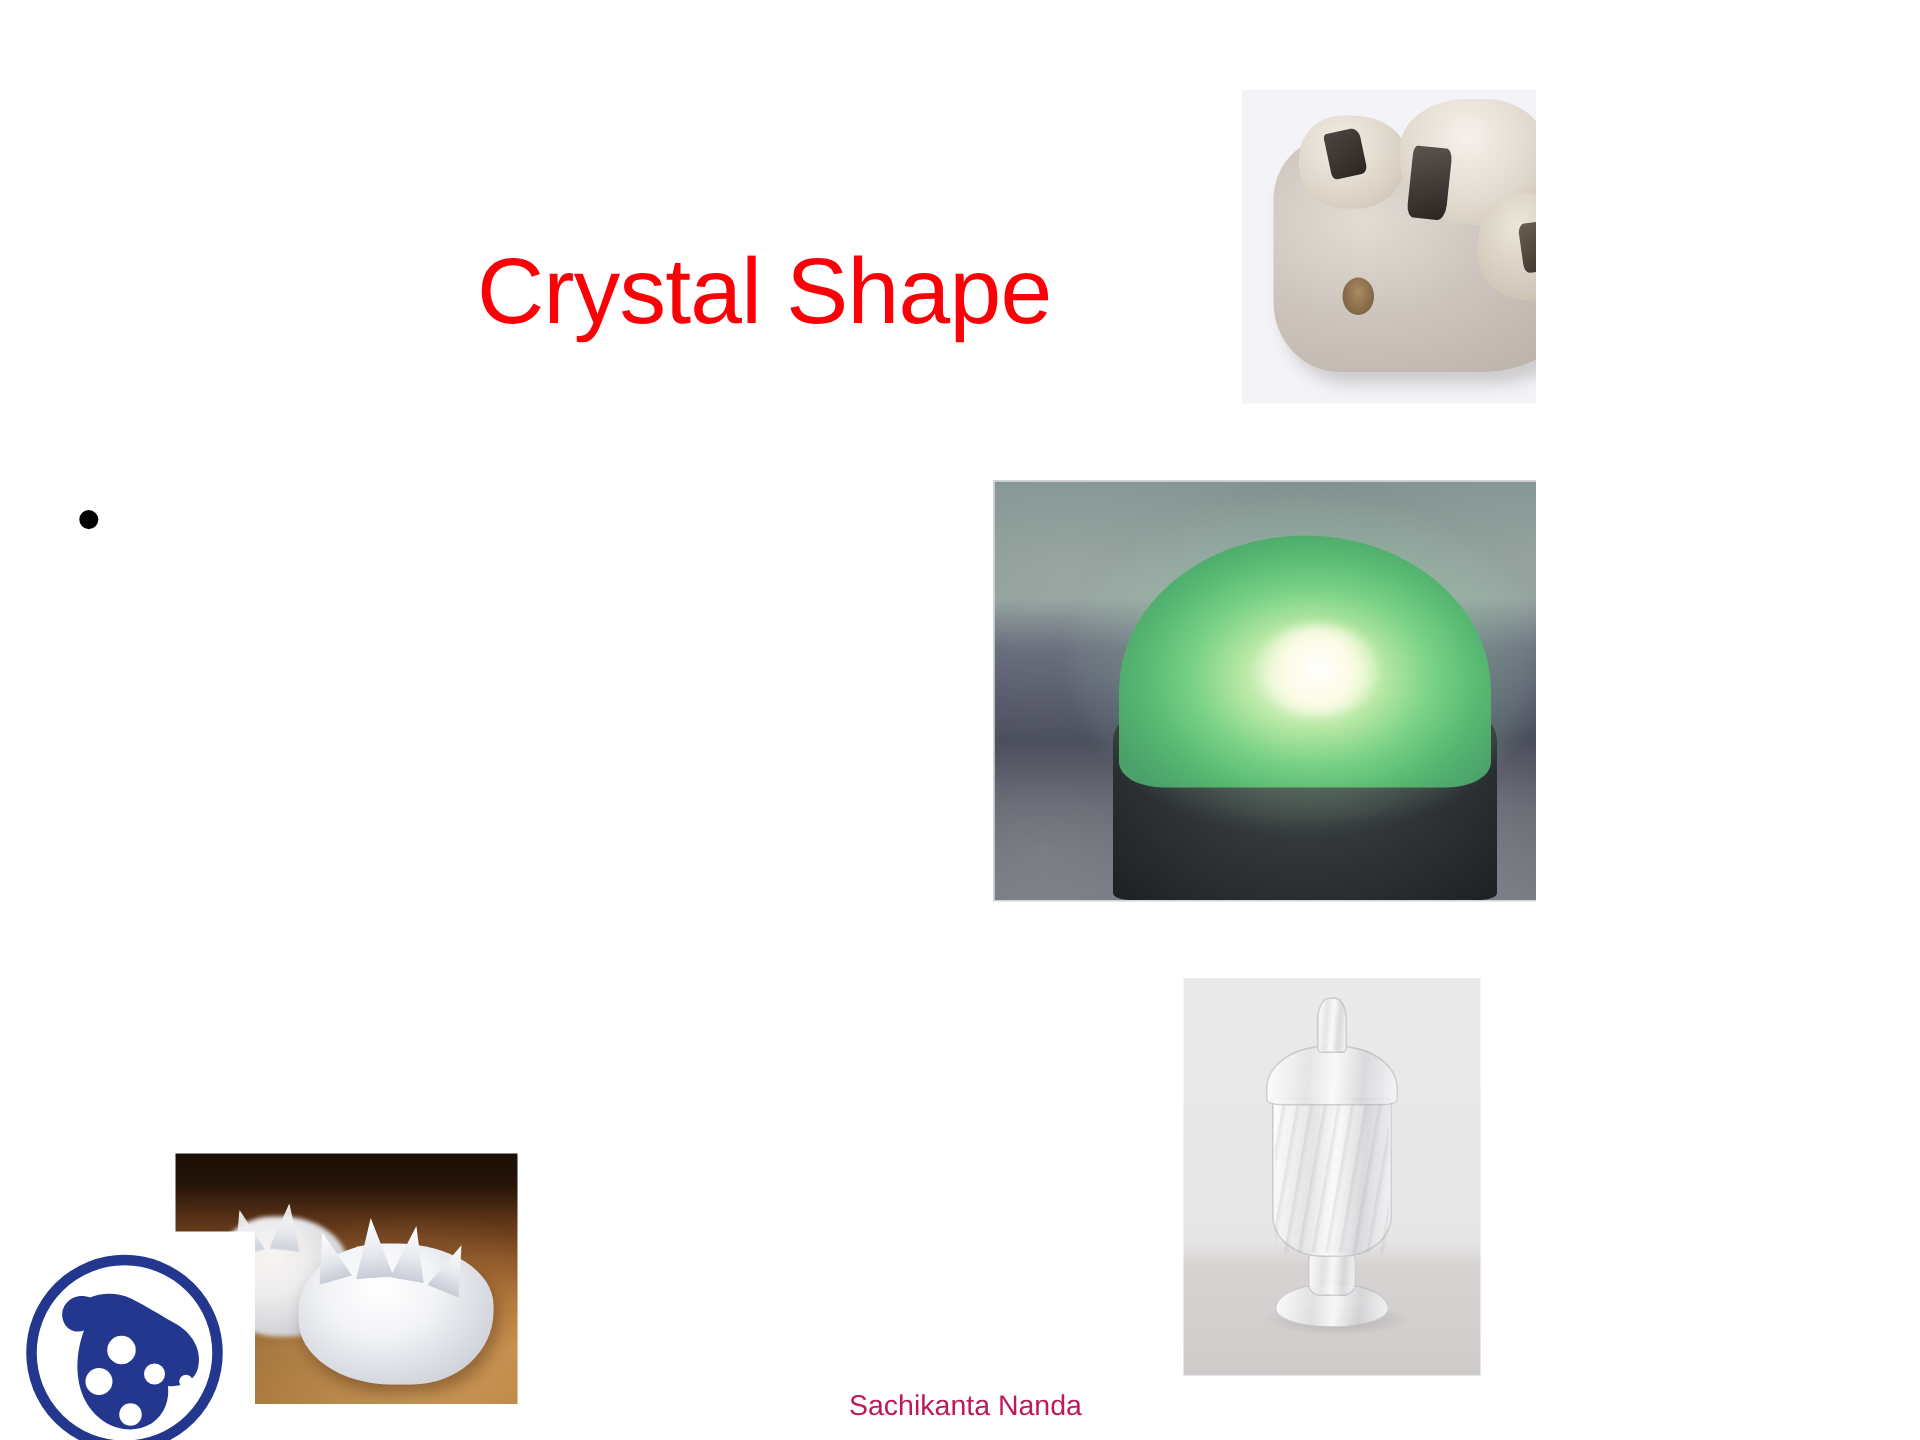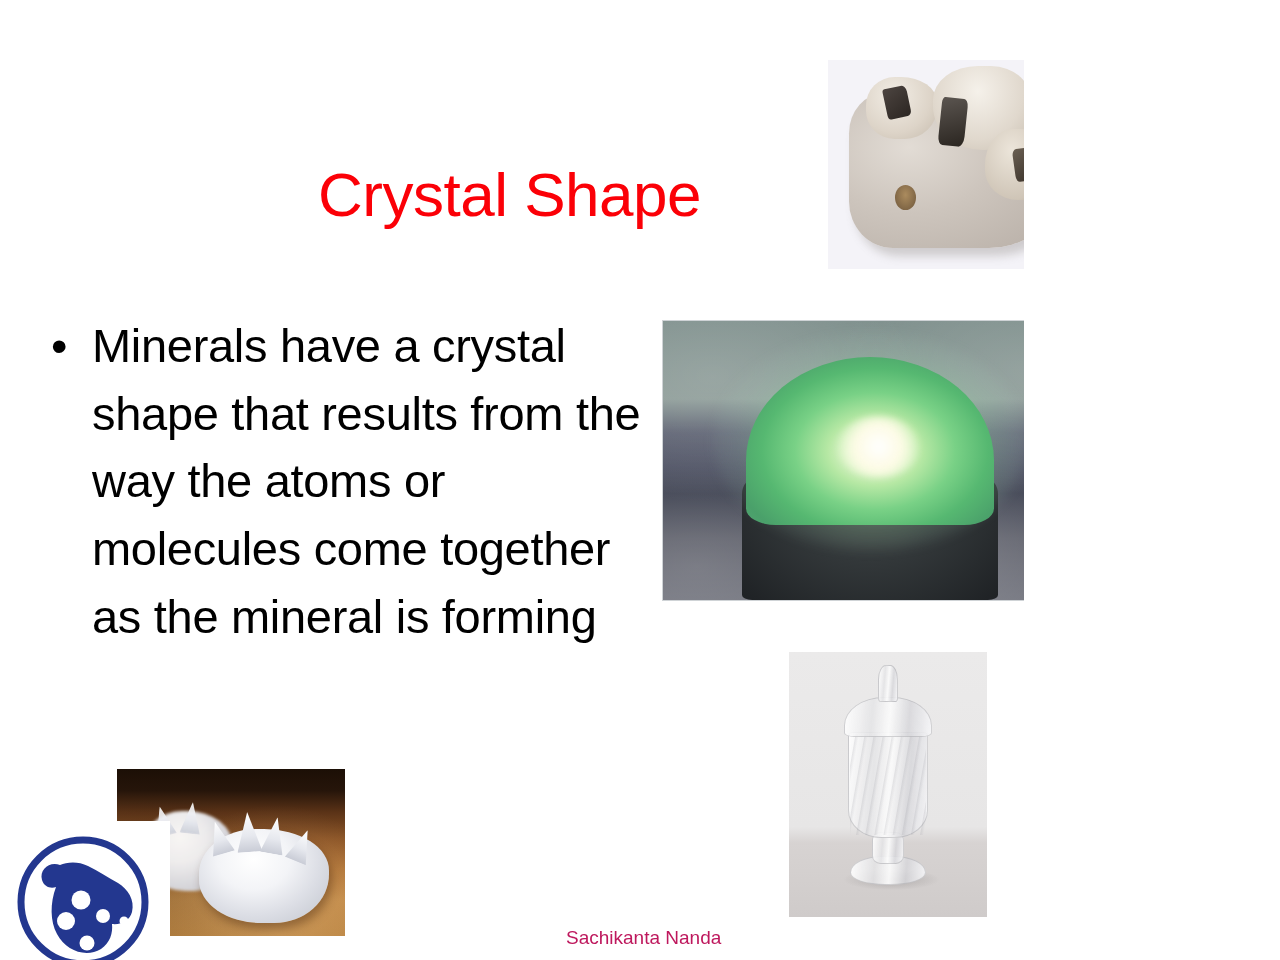--- a/index.html
+++ b/index.html
@@ -385,21 +385,20 @@
 </head>
 <body>
 
 <div id="slide">
 
   <div id="slide-title">Crystal Shape</div>
 
   <ul id="body-list">
     <li class="bullet-item">
       <span class="bullet-marker">•</span>
-      <span class="bullet-text">Minerals have a crystal shape that results from the way the atoms or molecules come together as the mineral is forming</span>
     </li>
   </ul>
 
   <div class="picture" id="pic-mineral-cluster">
     <div class="mc-blob mc-base"></div>
     <div class="mc-blob mc-top-left"></div>
     <div class="mc-blob mc-top-right"></div>
     <div class="mc-blob mc-right"></div>
     <div class="mc-dark-a"></div>
     <div class="mc-dark-b"></div>

